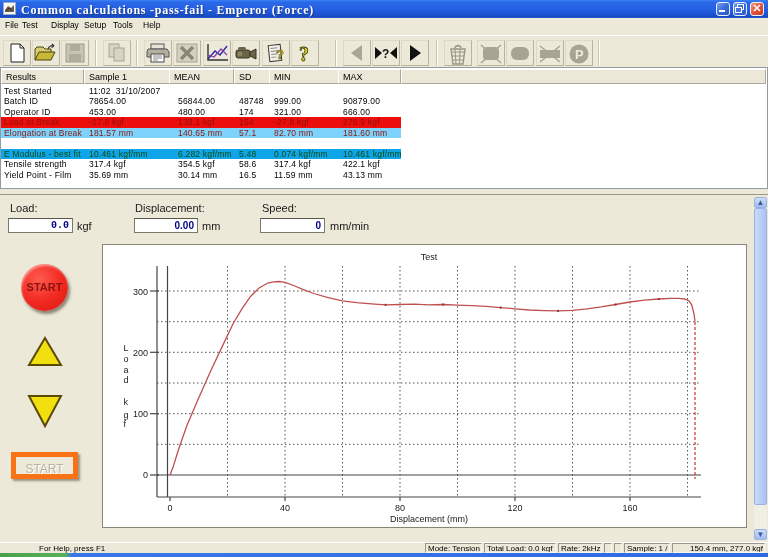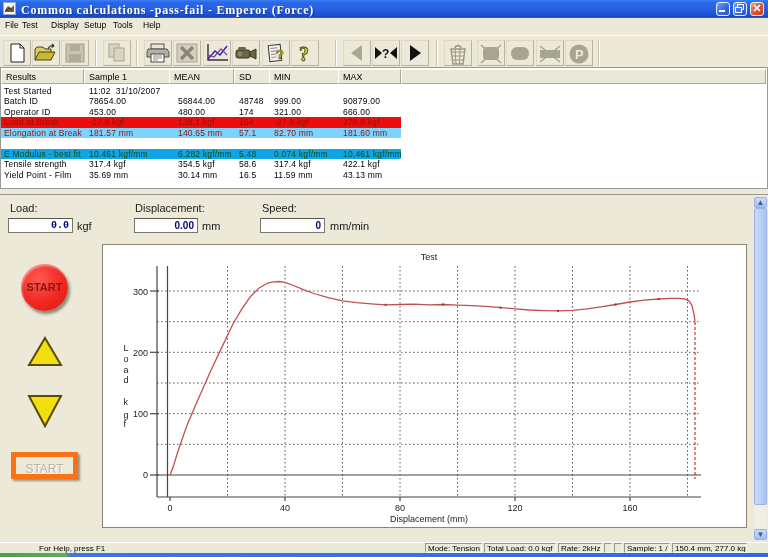--- a/index.html
+++ b/index.html
@@ -395,15 +395,15 @@
   </div>
 
   <div id="statusbar" class="abs">
     <span style="position:absolute;left:4px;top:1px;margin-left:35px;">For Help, press F1</span>
     <span class="scell" style="left:425px;width:57px;">Mode: Tension</span>
     <span class="scell" style="left:484px;width:72px;">Total Load: 0.0 kgf</span>
     <span class="scell" style="left:558px;width:44px;">Rate: 2kHz</span>
     <span class="scell" style="left:604px;width:8px;"></span>
     <span class="scell" style="left:614px;width:8px;"></span>
     <span class="scell" style="left:624px;width:46px;">Sample: 1 / 3</span>
-    <span class="scell" style="left:672px;width:75px;text-align:right;">150.4 mm, 277.0 kgf</span>
+    <span class="scell" style="left:672px;width:93px;text-align:right;">150.4 mm, 277.0 kgf</span>
   </div>
   <div id="bottomstrip" class="abs"></div>
 
 </body></html>

